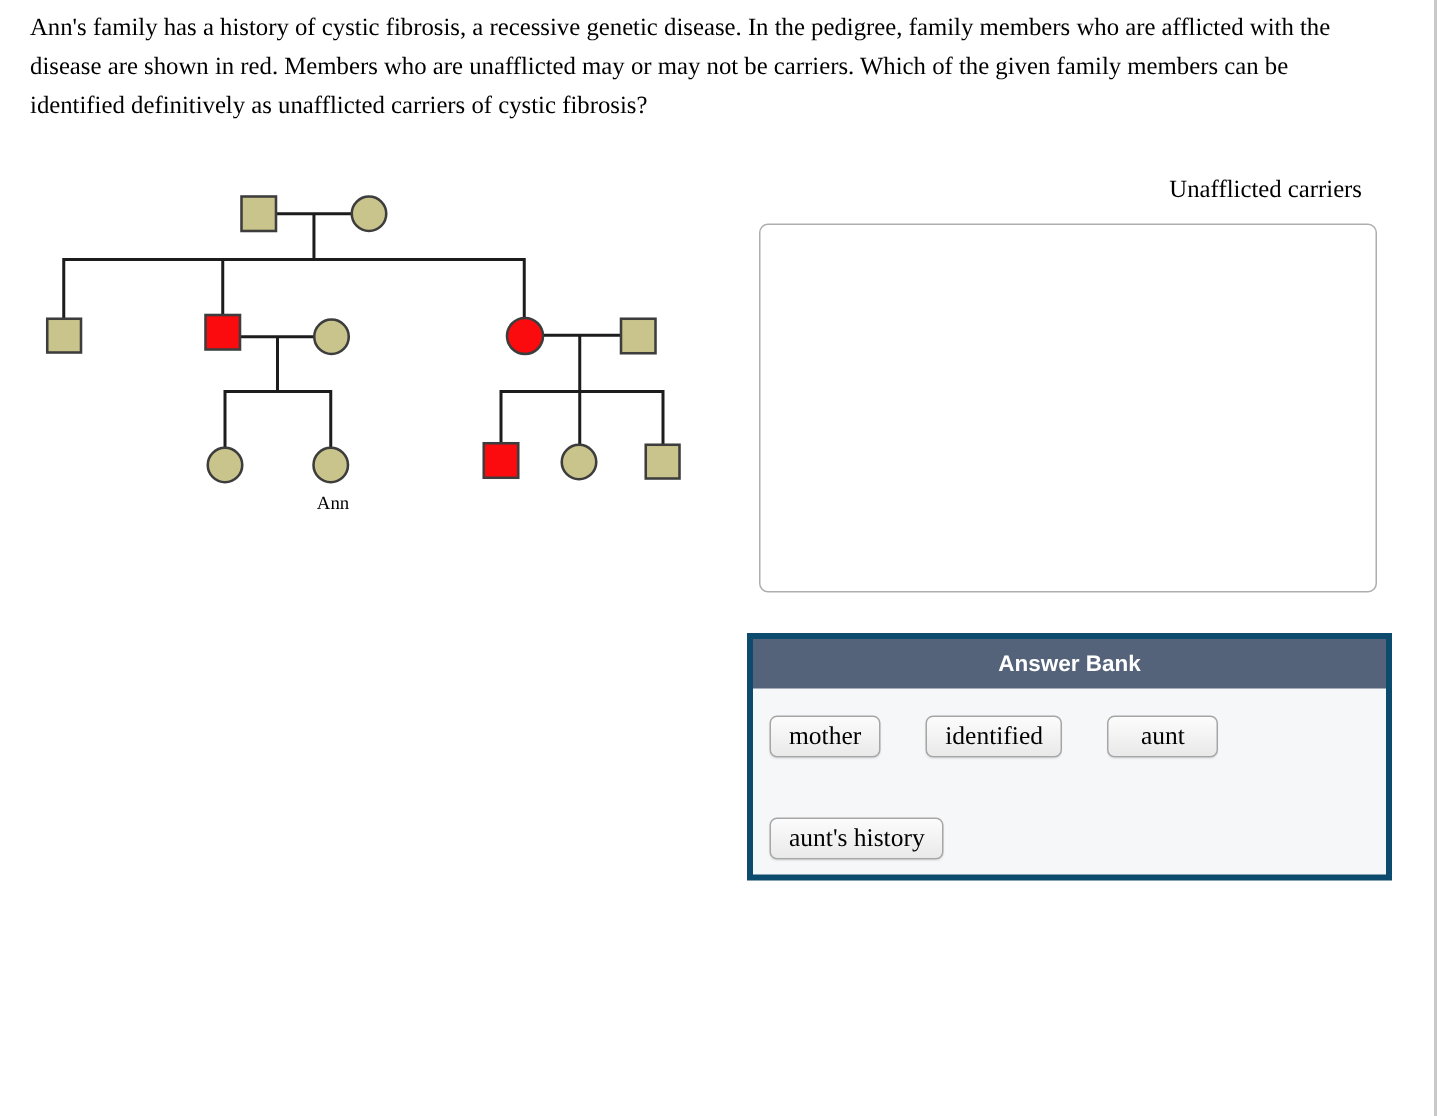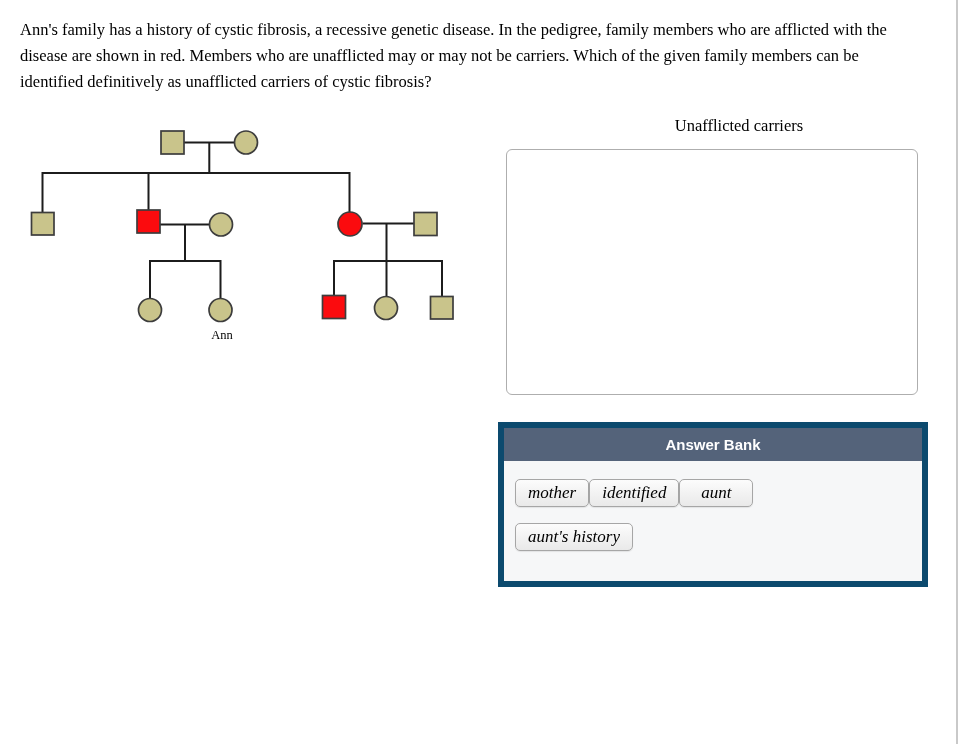--- a/index.html
+++ b/index.html
@@ -1,38 +1,38 @@
 <!DOCTYPE html>
 <html><head>
 <meta charset="utf-8">
 <style>
   * { margin:0; padding:0; box-sizing:border-box; }
   html,body { width:960px; height:744px; background:#ffffff; }
   body { position:relative; font-family:"Liberation Serif","DejaVu Serif",serif; color:#000; overflow:hidden; }
 
-  .question { position:absolute; left:20px; top:17px; width:890px;
+  .question { position:absolute; left:20px; top:5px; width:890px;
               font-size:16.5px; line-height:26px; }
 
   .pedigree { position:absolute; left:0; top:100px; }
   .pedigree path { stroke:#1c1c1c; stroke-width:2; fill:none; }
   .pedigree rect, .pedigree circle { stroke:#3d3d3d; stroke-width:1.7; }
   .ann-label { font-family:"Liberation Serif",serif; font-size:12.5px; fill:#000; }
 
-  .dz-title { position:absolute; left:533px; top:116px; width:412px;
-              text-align:center; font-size:16.5px;font-family:Liberation Serif, serif; }
+  .dz-title { position:absolute; left:496px; top:116px; width:412px;
+              text-align:right; font-size:16.5px;font-family:Liberation Serif, serif; }
   .dropzone { position:absolute; left:506px; top:149px; width:412px; height:246px;
               background:#ffffff; border:1.5px solid #aeaeae; border-radius:6px; }
 
   .answer-bank { position:absolute; left:498px; top:422px; width:430px; height:165px;
-                 border:6px solid #0c4a6e; background:#f6f7f8; }
+                 border:4px solid #0c4a6e; background:#f6f7f8; }
   .ab-header { height:33px; display:flex; align-items:center; justify-content:center;
                color:#ffffff; font-family:"Liberation Sans","DejaVu Sans",sans-serif;
                font-weight:bold; font-size:15px; }
   .ab-body { padding:18px 11px 0 11px; }
-  .chip-row { display:flex; margin-bottom:16px;font-style:italic; }
+  .chip-row { display:flex; gap:30px; margin-bottom:40px; }
   .chip { min-width:74px; padding:3px 12px; text-align:center;
           font-family:"Liberation Serif","DejaVu Serif",serif; font-size:17px;
           background:linear-gradient(#fcfcfc,#e9e9e9);
           border:1.5px solid #a6a6a6; border-radius:5px; cursor:grab;
           box-shadow:0 1px 1px rgba(0,0,0,0.08); }
 
   .right-edge-line { position:absolute; left:956px; top:0; width:2px; height:744px;
                      background:#c9c9c9; }
 </style>
 </head>

